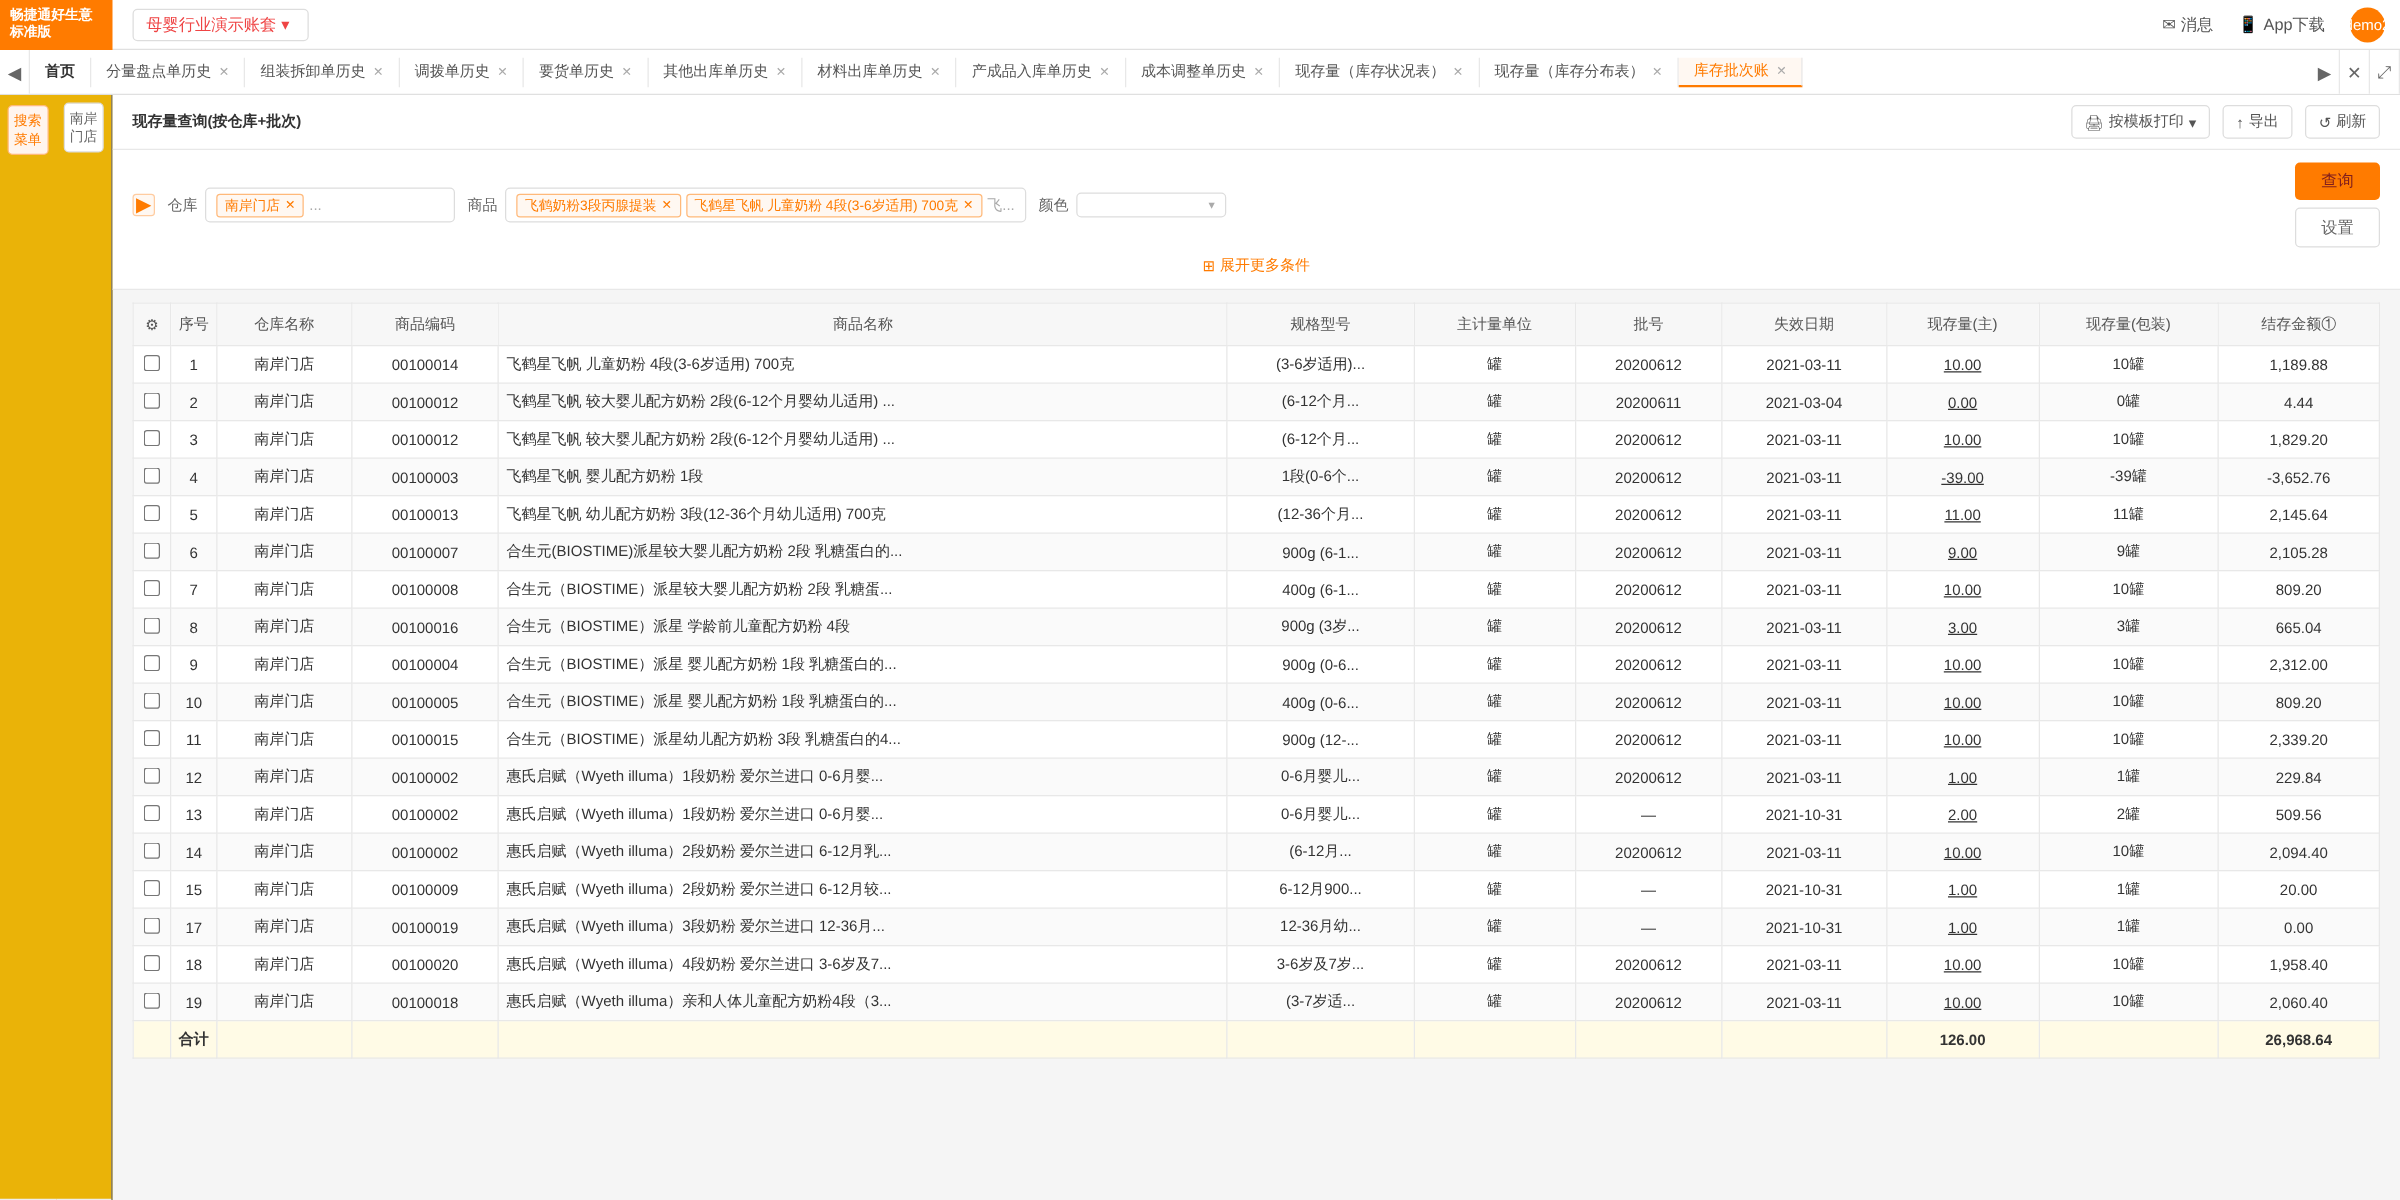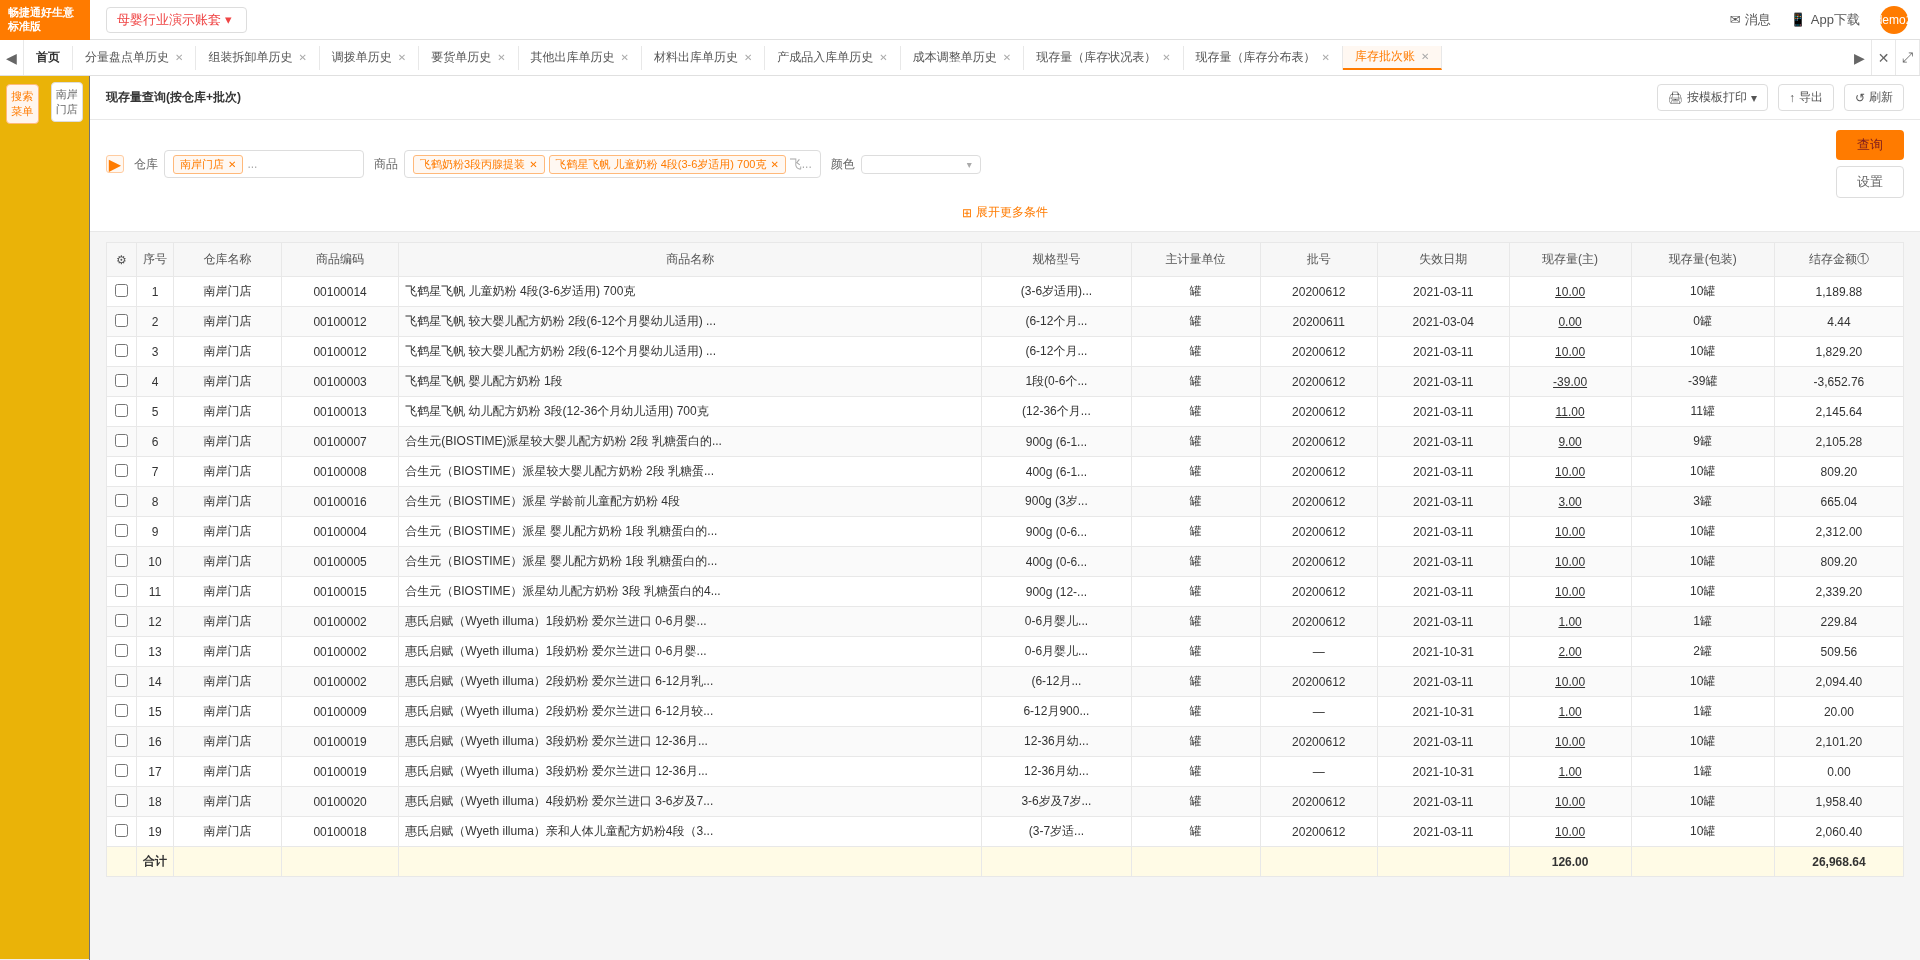--- a/index.html
+++ b/index.html
@@ -462,34 +462,20 @@
               <td>6-12月900...</td>
               <td>罐</td>
               <td>—</td>
               <td>2021-10-31</td>
               <td class="td-link">1.00</td>
               <td>1罐</td>
               <td>20.00</td>
             </tr>
             <tr>
               <td><input type="checkbox" style=""></td>
-              <td>16</td>
-              <td>南岸门店</td>
-              <td>00100019</td>
-              <td style="text-align: left;">惠氏启赋（Wyeth illuma）3段奶粉 爱尔兰进口 12-36月...</td>
-              <td>12-36月幼...</td>
-              <td>罐</td>
-              <td>20200612</td>
-              <td>2021-03-11</td>
-              <td class="td-link">10.00</td>
-              <td>10罐</td>
-              <td>2,101.20</td>
-            </tr>
-            <tr>
-              <td><input type="checkbox" style=""></td>
               <td>17</td>
               <td>南岸门店</td>
               <td>00100019</td>
               <td style="text-align: left;">惠氏启赋（Wyeth illuma）3段奶粉 爱尔兰进口 12-36月...</td>
               <td>12-36月幼...</td>
               <td>罐</td>
               <td>—</td>
               <td>2021-10-31</td>
               <td class="td-link">1.00</td>
               <td>1罐</td>

